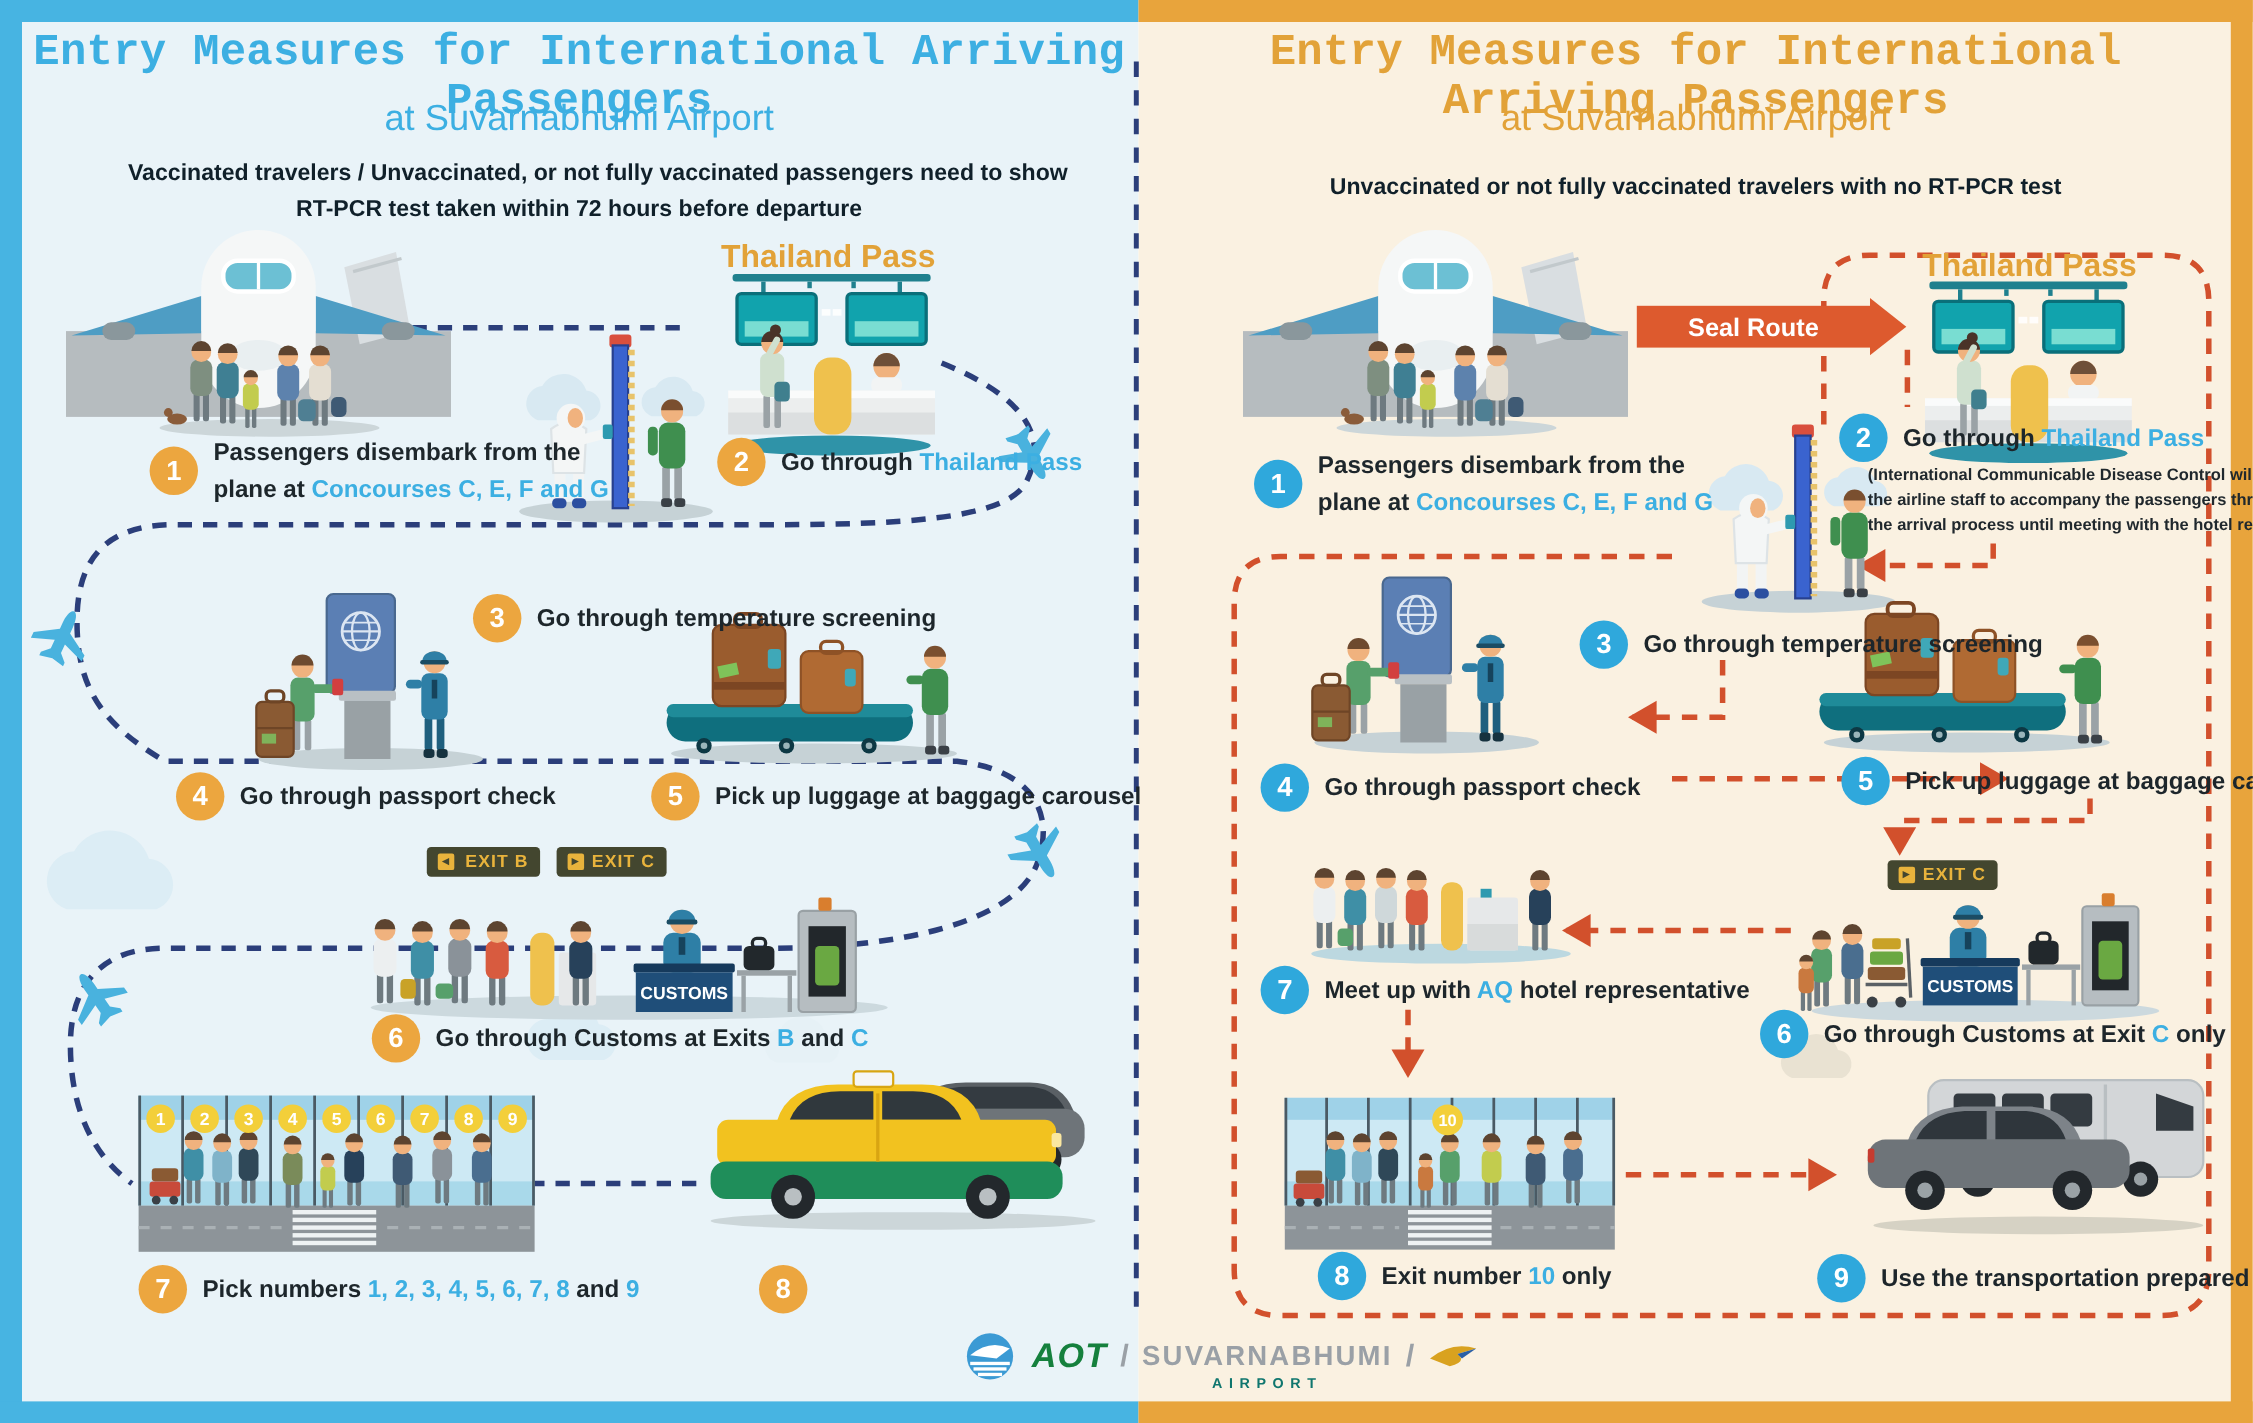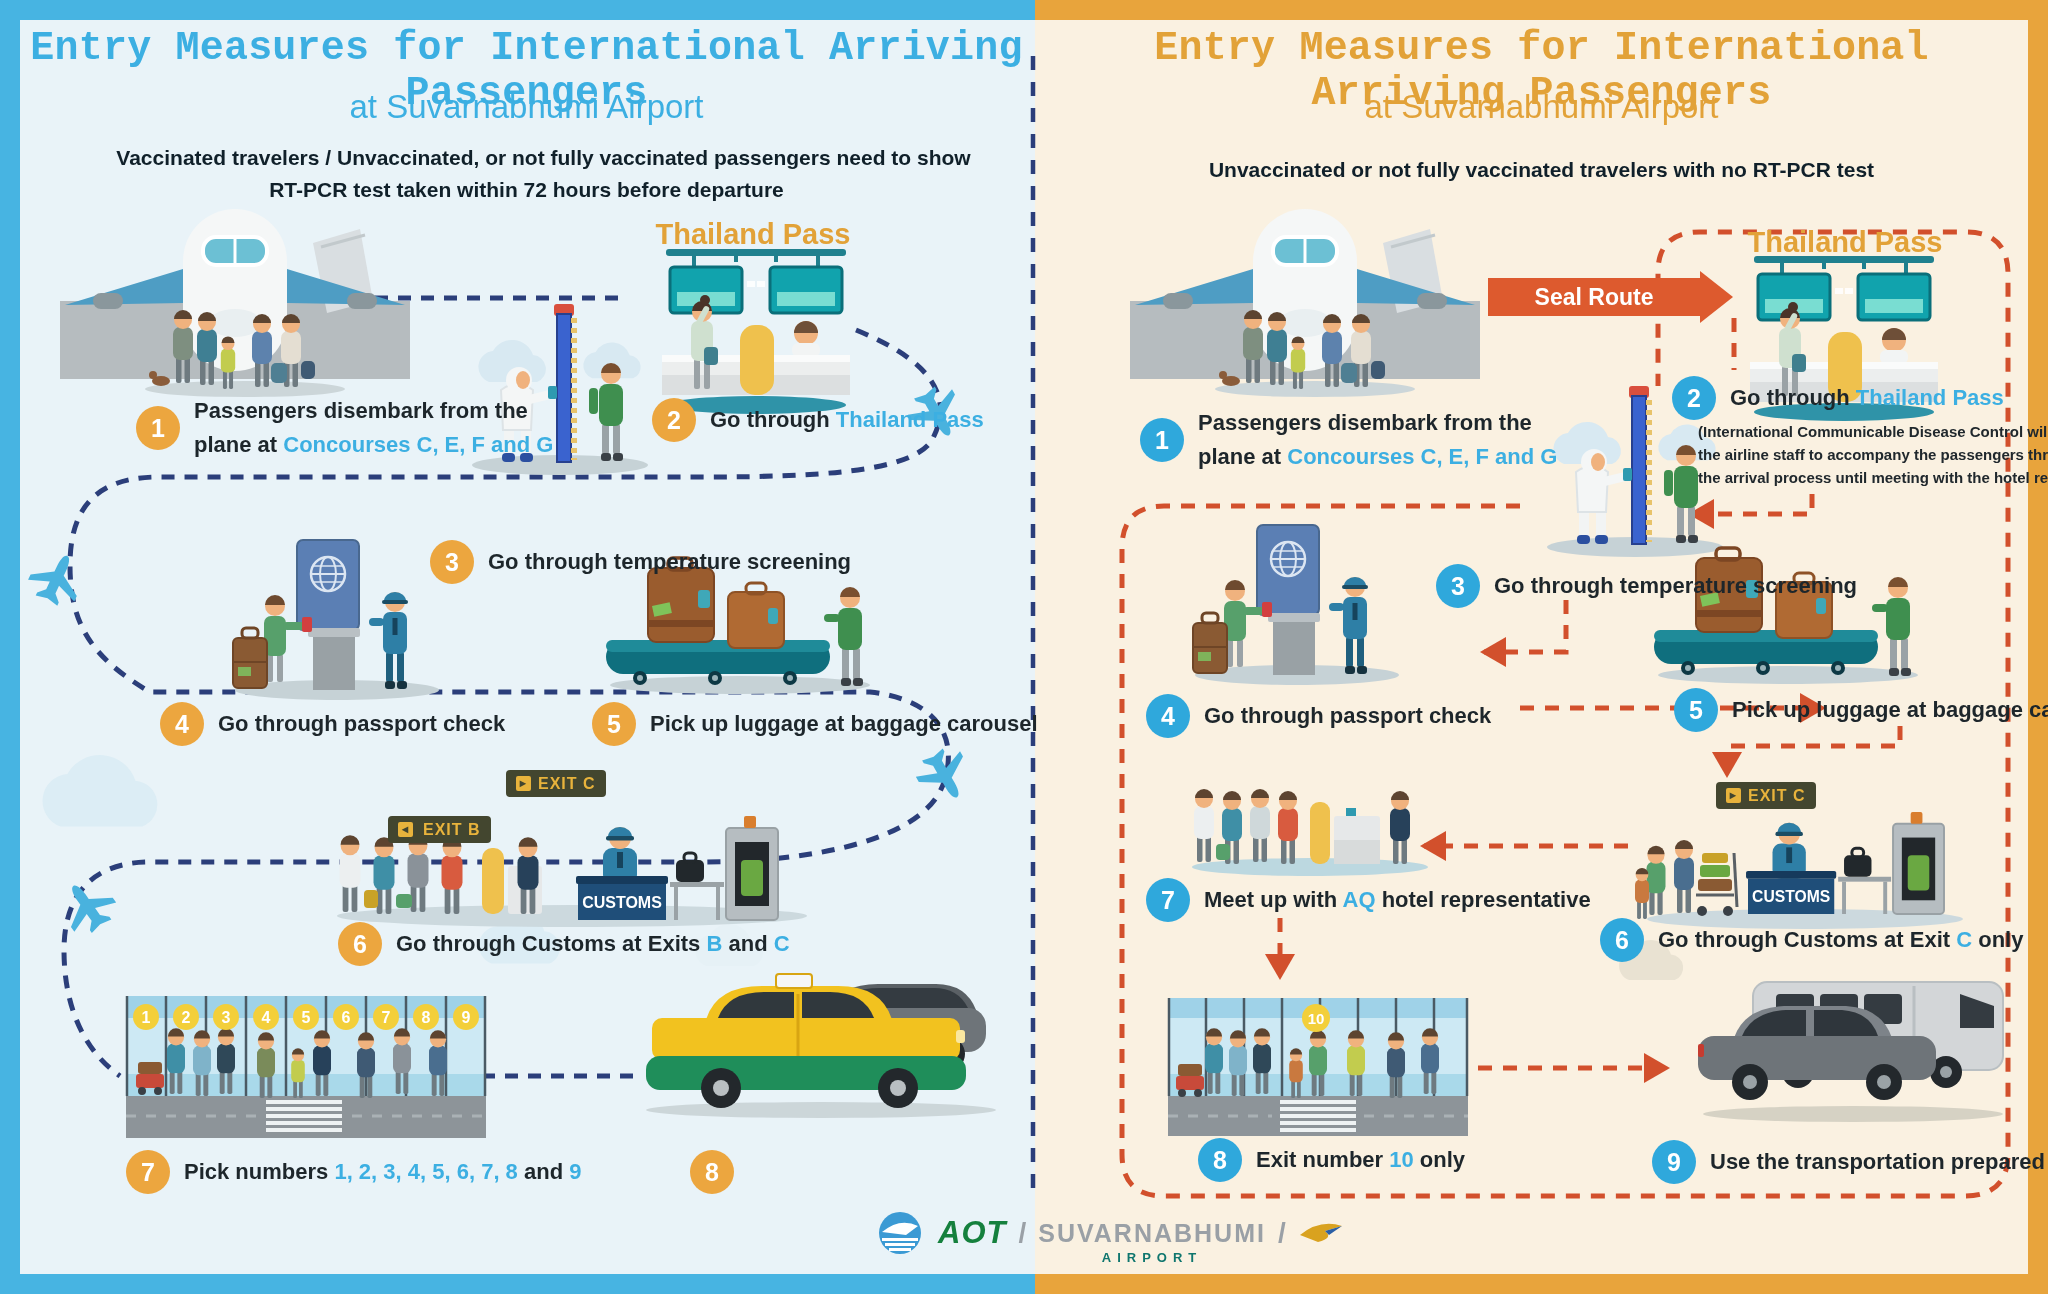--- a/index.html
+++ b/index.html
@@ -533,21 +533,21 @@
     <span class="stext"><span>Go through Customs at Exits </span><span class="hl">B</span><span> and </span><span class="hl">C</span></span>
   </div>
   <div class="step" style="left:126px;top:1150px;">
     <span class="badge b-or">7</span>
     <span class="stext"><span>Pick numbers </span><span class="hl">1, 2, 3, 4, 5, 6, 7, 8</span><span> and </span><span class="hl">9</span></span>
   </div>
   <div class="step" style="left:690px;top:1150px;">
     <span class="badge b-or">8</span>
   </div>
 
-  <div class="exit-sign arrow-left" style="left:388px;top:816px;gap:10px;">
+  <div class="exit-sign arrow-left" style="left:388px;top:770px;gap:10px;">
     <span class="sign-arrow"></span>
     <span>EXIT B</span>
   </div>
   <div class="exit-sign arrow-right" style="left:506px;top:770px;">
     <span class="sign-arrow"></span>
     <span>EXIT C</span>
   </div>
 
   <div class="title c-gold" style="left:1055px;top:26px;width:973px;">Entry Measures for International Arriving Passengers</div>
   <div class="subtitle c-gold" style="left:1055px;top:88px;width:973px;">at Suvarnabhumi Airport</div>

